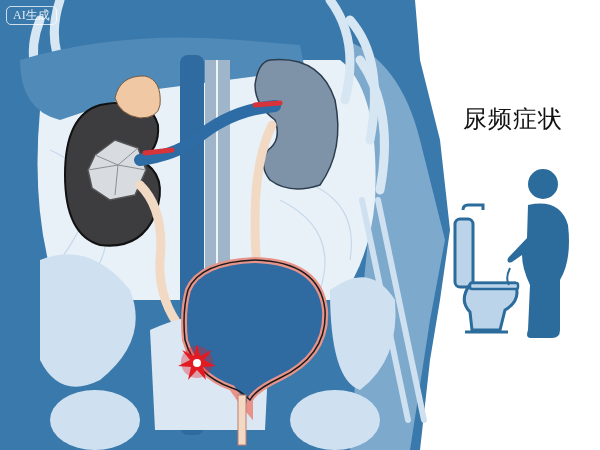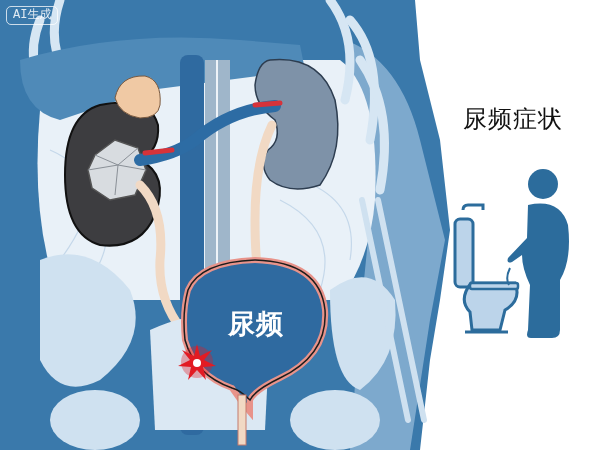--- a/index.html
+++ b/index.html
@@ -2,21 +2,21 @@
 <html><head>
 <meta charset="utf-8">
 <style>
   html, body { margin: 0; padding: 0; }
   body { width: 600px; height: 450px; overflow: hidden; background: #ffffff; position: relative; font-family: "DejaVu Sans", sans-serif; }
   .stage { position: absolute; left: 0; top: 0; width: 600px; height: 450px; }
   .watermark {
     position: absolute; left: 6px; top: 6px; padding: 1px 6px;
     border: 1.5px solid rgba(255,255,255,0.75); border-radius: 5px;
     color: rgba(255,255,255,0.85); font-size: 12px; line-height: 15px;
-    font-family: Liberation Mono, monospace;
+    font-family: Liberation Serif, serif;
   }
   .title {
     position: absolute; left: 463px; top: 103px;
     font-size: 24px; font-weight: normal; color: #111111; letter-spacing: 1px;
     font-family: "DejaVu Sans", sans-serif;
   }
   .bladder-label {
     position: absolute; left: 228px; top: 306px;
     font-size: 27px; font-weight: bold; color: #ffffff; letter-spacing: 1px;
     font-family: "DejaVu Sans", sans-serif;
@@ -114,14 +114,13 @@
     </g>
 
     <g fill="#2c6c9c">
       <circle cx="543" cy="184" r="15"></circle>
       <path d="M528,205 Q560,198 568,225 Q572,260 560,280 L560,330 Q560,338 552,338 L531,338 Q525,338 528,330 L530,285 Q522,268 522,255 L512,262 Q506,264 508,258 L527,238 Z"></path>
     </g>
   </svg>
 
   <div class="watermark">AI生成</div>
   <div class="title">尿频症状</div>
-  <div class="bladder-label">尿频</div>
 </div>
 
 </body></html>

